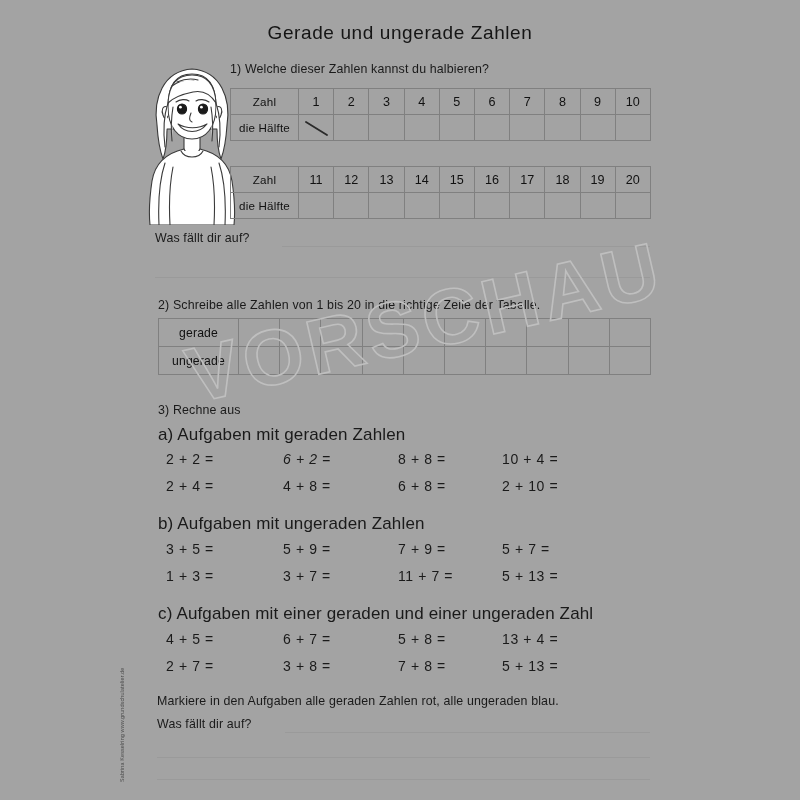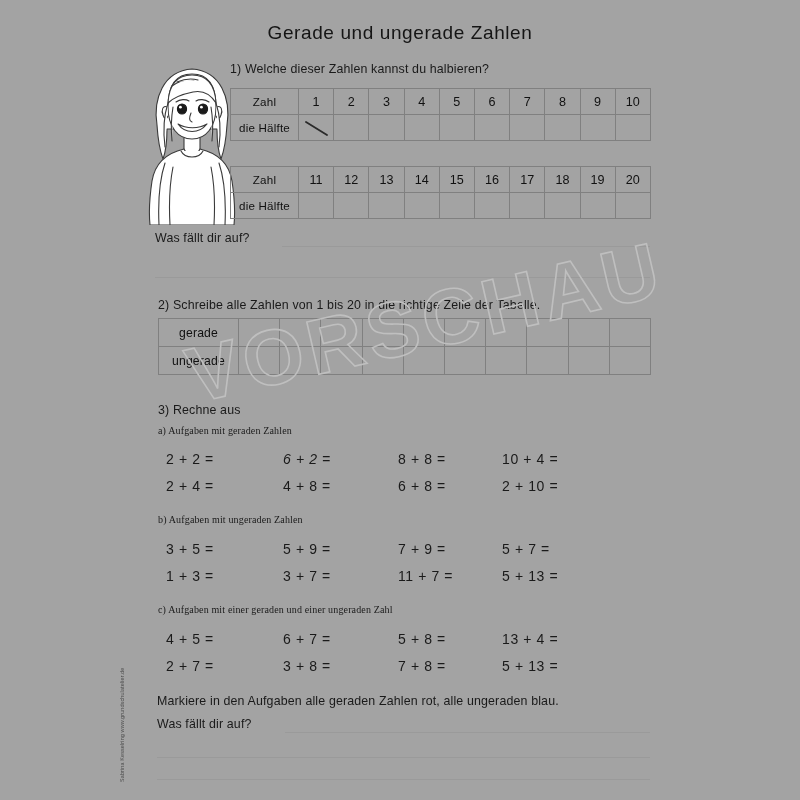--- a/index.html
+++ b/index.html
@@ -51,21 +51,21 @@
   }
 
   
   .qtext {
     position: absolute;
     font-size: 12.4px;
     letter-spacing: 0.15px;
     color: #1a1a1a;
     white-space: nowrap;
   }
-  .qtext.small { font-size: 10px; font-family: Liberation Serif, serif; }
+  .qtext.small { font-size: 17px; }
 
   
   table.wsheet {
     position: absolute;
     border-collapse: collapse;
     table-layout: fixed;
   }
   table.wsheet td {
     border: 1px solid #808080;
     height: 26px;

